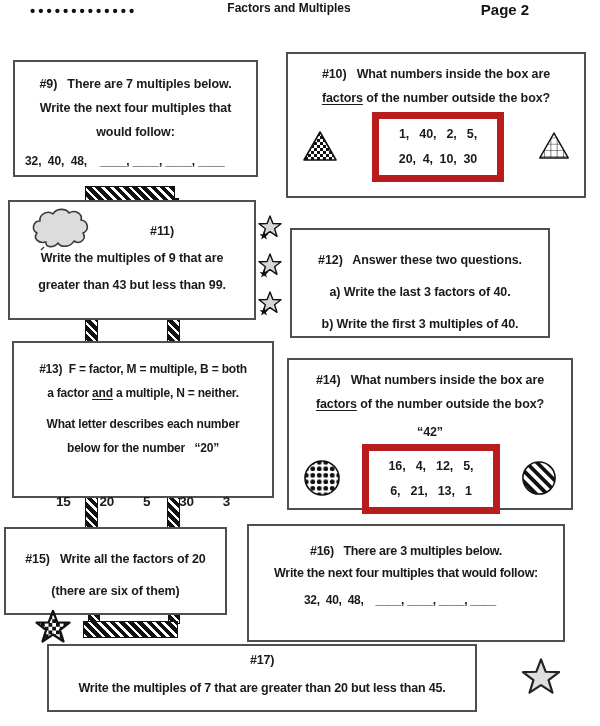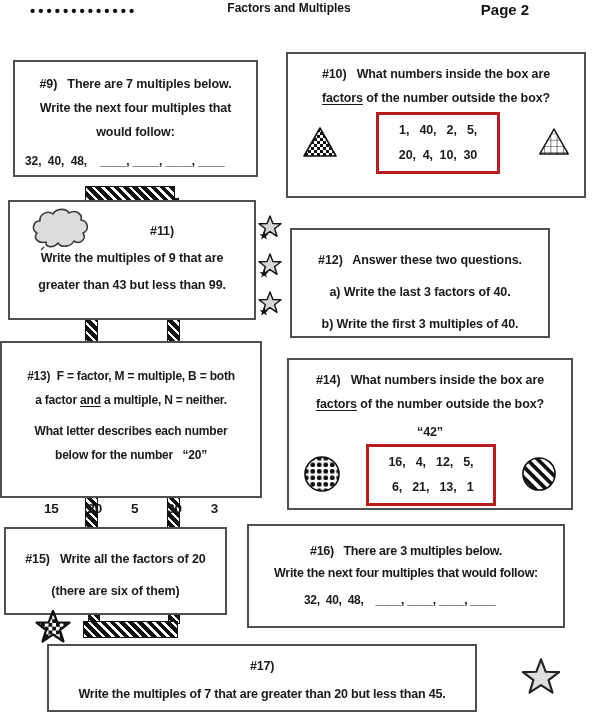--- a/index.html
+++ b/index.html
@@ -19,46 +19,46 @@
   .ln{line-height:24px;white-space:pre;}
   .u{text-decoration:underline;text-underline-offset:2px;}
   .seq{white-space:pre;text-align:left;font-size:12px;}
 
   #q9 {left:13px; top:60px; width:245px;height:117px;padding-top:10px;}
   #q9 .seq{padding-left:10px;margin-top:10px;}
 
   #q10{left:286px;top:52px; width:300px;height:146px;padding-top:8px;}
   .target{line-height:20px;margin-top:6px;white-space:pre;}
   .iconrow{display:flex;align-items:center;justify-content:space-between;padding:2px 14px 0 14px;}
-  .numbox{border:3px solid #b91c1c;padding:3px 20px;text-align:right;}
+  .numbox{border:7px solid #b91c1c;padding:3px 20px;text-align:center;}
   .numbox .ln{line-height:25px;font-size:12.5px;}
 
   #q11{left:8px;  top:200px;width:248px;height:120px;padding-top:16px;}
   #q11 .label{padding-left:60px;line-height:20px;}
   #q11 .body{}
   #q11 .ln{line-height:27px;}
 
   #q12{left:290px;top:228px;width:260px;height:110px;padding-top:14px;}
   #q12 .ln{line-height:32px;}
 
-  #q13{left:0;  top:341px;width:262px;height:157px;padding-top:21px;font-size:12px;letter-spacing:-0.2px;}
+  #q13{left:12px;  top:341px;width:262px;height:157px;padding-top:14px;font-size:12px;letter-spacing:-0.2px;}
   #q13 .ln{line-height:24px;}
   #q13 .gap{height:7px;}
   .numrow{display:flex;justify-content:space-between;padding:6px 42px 0 42px;font-size:13.5px;margin-top:28px;}
 
   #q14{left:287px;top:358px;width:286px;height:152px;padding-top:8px;}
 
   #q15{left:4px;  top:527px;width:223px;height:88px;padding-top:14px;}
   #q15 .ln{line-height:32px;}
 
-  #q16{left:247px;top:524px;width:318px;height:104px;padding-top:14px;font-size:12.5px;letter-spacing:-0.3px;}
+  #q16{left:247px;top:524px;width:318px;height:118px;padding-top:14px;font-size:12.5px;letter-spacing:-0.3px;}
   #q16 .ln{line-height:22px;}
   #q16 .seq{padding-left:55px;margin-top:9px;}
 
-  #q17{left:47px; top:644px;width:430px;height:68px;padding-top:6px;letter-spacing:-0.2px;}
+  #q17{left:47px; top:644px;width:430px;height:68px;letter-spacing:-0.2px;}
   #q17 .ln{line-height:28px;}
 
   .hatch{position:absolute;background:repeating-linear-gradient(45deg,#fff 0 2.5px,#111 2.5px 6.5px);border:1.6px solid #111;box-sizing:border-box;}
   #hbar1 {left:85px; top:186px;width:90px;height:15px;}
   #stub1a{left:88px; top:198px;width:12px;height:10px;border-top:none;}
   #stub1b{left:167px;top:198px;width:12px;height:10px;border-top:none;}
   #vbar2a{left:85px; top:318px;width:13px;height:26px;}
   #vbar2b{left:167px;top:318px;width:13px;height:26px;}
   #vbar3a{left:85px; top:496px;width:13px;height:34px;}
   #vbar3b{left:167px;top:496px;width:13px;height:34px;}

